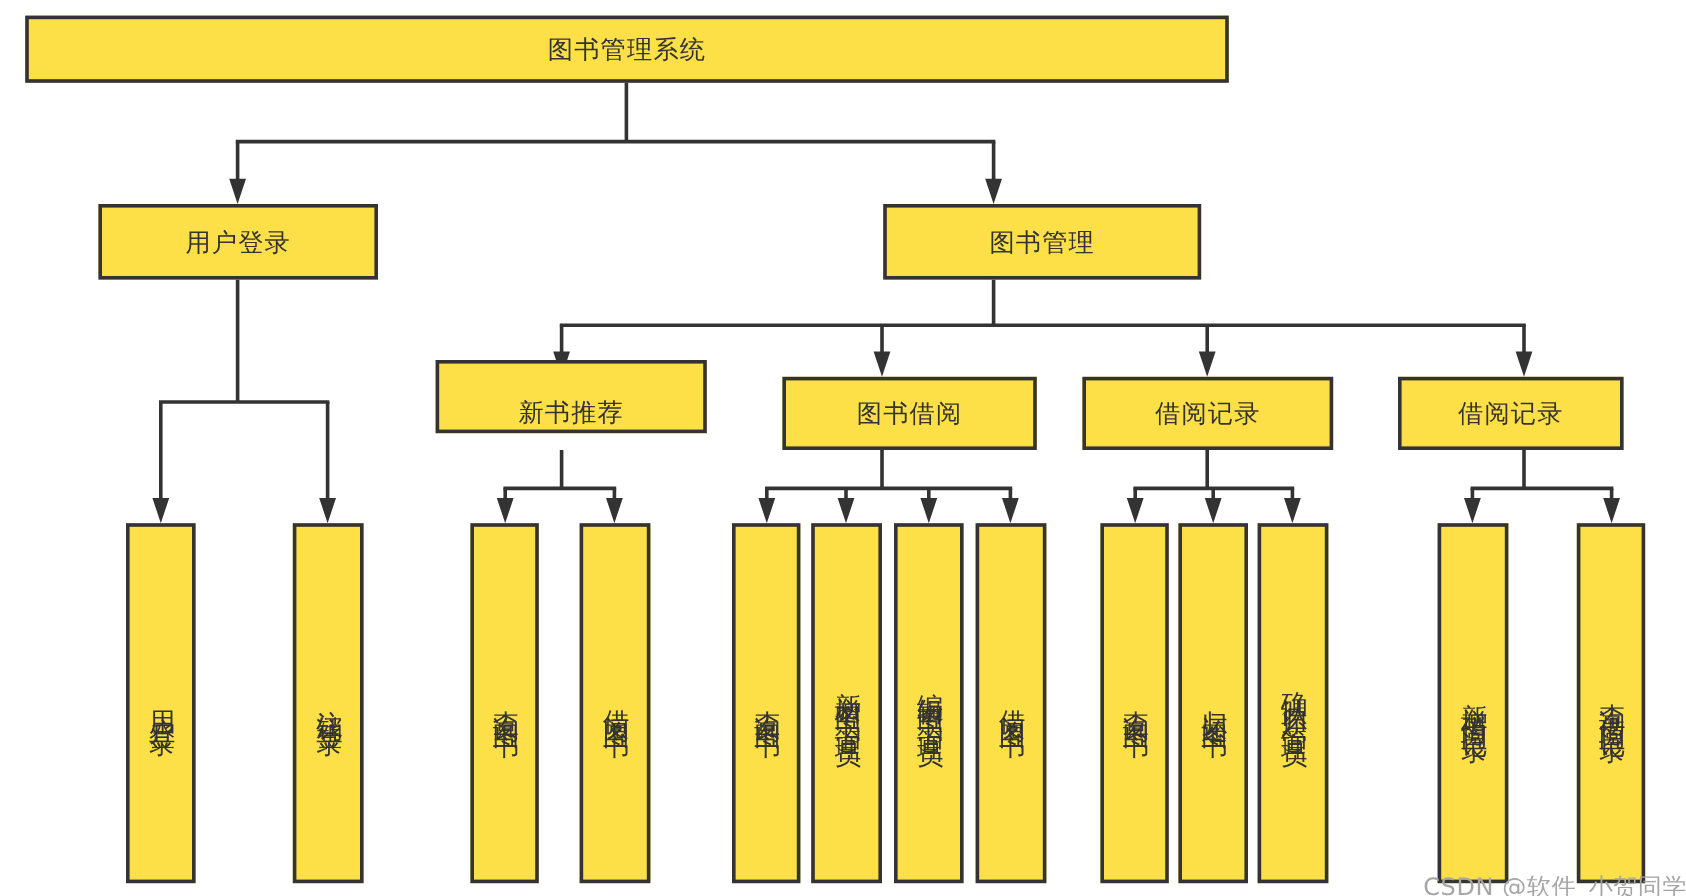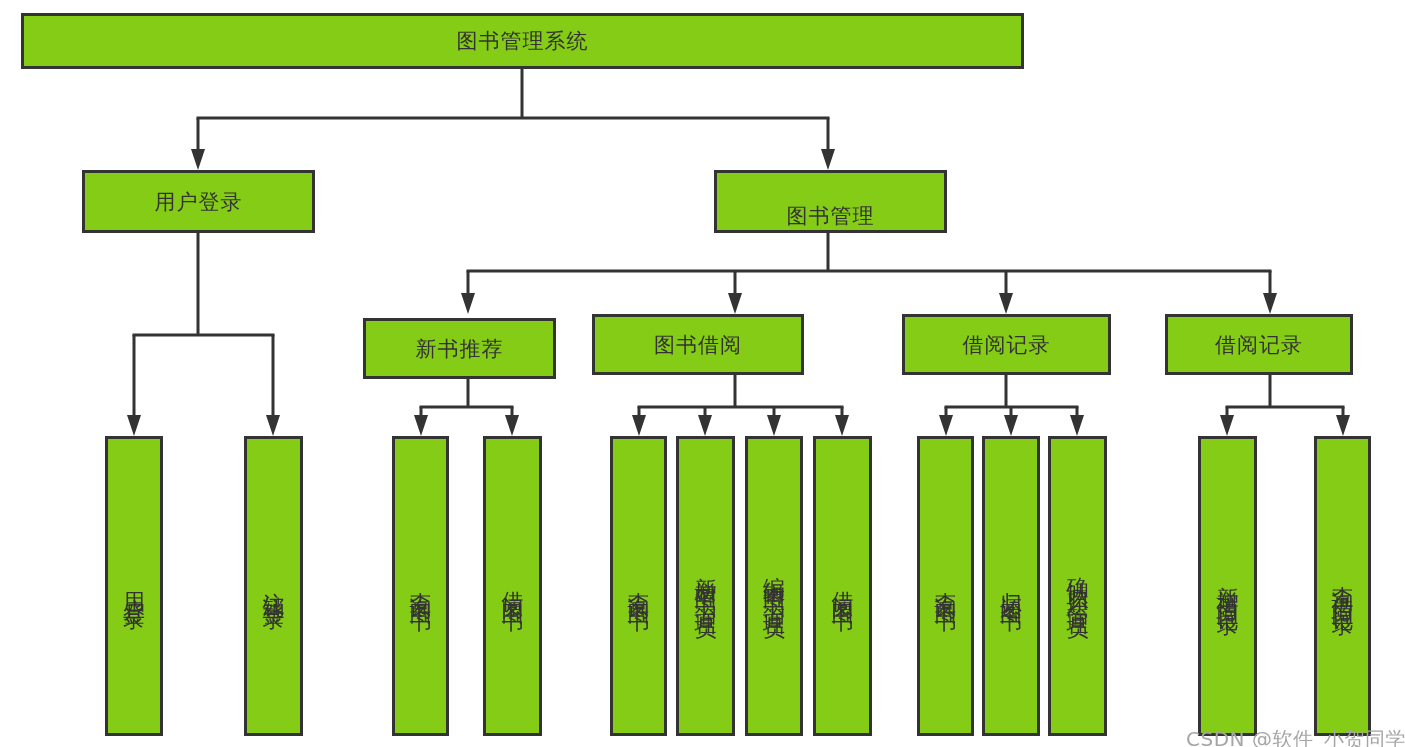--- a/index.html
+++ b/index.html
@@ -8,21 +8,21 @@
     width:1405px;height:747px;
     background:#ffffff;
     font-family:"DejaVu Sans","Liberation Sans",sans-serif;
     color:#333333;
     overflow:hidden;
   }
   .wires{position:absolute;left:0;top:0;width:1405px;height:747px;}
   .node{
     position:absolute;
     box-sizing:border-box;
-    background:#84cc16;
+    background:#fde047;
     border:3px solid #333333;
     display:flex;align-items:center;justify-content:center;
     text-align:center;
   }
   .hlabel{
     font-size:21px;
     letter-spacing:1px;
     color:#333333;
     white-space:nowrap;
   }
@@ -122,28 +122,28 @@
     </g>
   </svg>
 
   <div class="node" style="left:21px;top:13px;width:1003px;height:56px;">
     <span class="hlabel">图书管理系统</span>
   </div>
 
   <div class="node" style="left:82px;top:170px;width:233px;height:63px;">
     <span class="hlabel">用户登录</span>
   </div>
-  <div class="node" style="left:714px;top:170px;width:233px;height:63px;align-items:flex-end;">
+  <div class="node" style="left:736px;top:170px;width:265px;height:63px;">
     <span class="hlabel">图书管理</span>
   </div>
 
-  <div class="node" style="left:363px;top:318px;width:193px;height:61px;">
+  <div class="node" style="left:363px;top:300px;width:226px;height:61px;align-items:flex-end;">
     <span class="hlabel">新书推荐</span>
   </div>
-  <div class="node" style="left:592px;top:314px;width:212px;height:61px;">
+  <div class="node" style="left:652px;top:314px;width:212px;height:61px;">
     <span class="hlabel">图书借阅</span>
   </div>
   <div class="node" style="left:902px;top:314px;width:209px;height:61px;">
     <span class="hlabel">借阅记录</span>
   </div>
   <div class="node" style="left:1165px;top:314px;width:188px;height:61px;">
     <span class="hlabel">借阅记录</span>
   </div>
 
   <div class="node vnode" style="left:105px;top:436px;width:58px;height:300px;">

